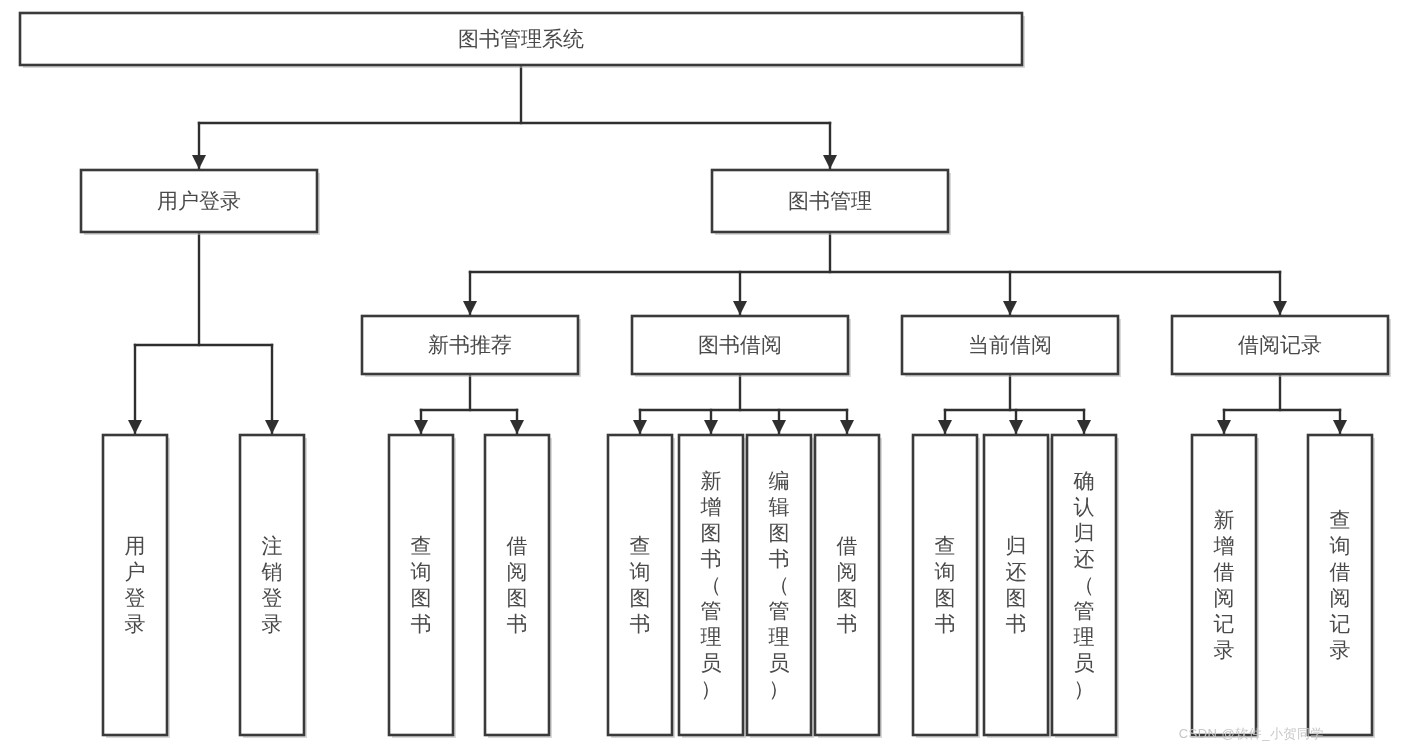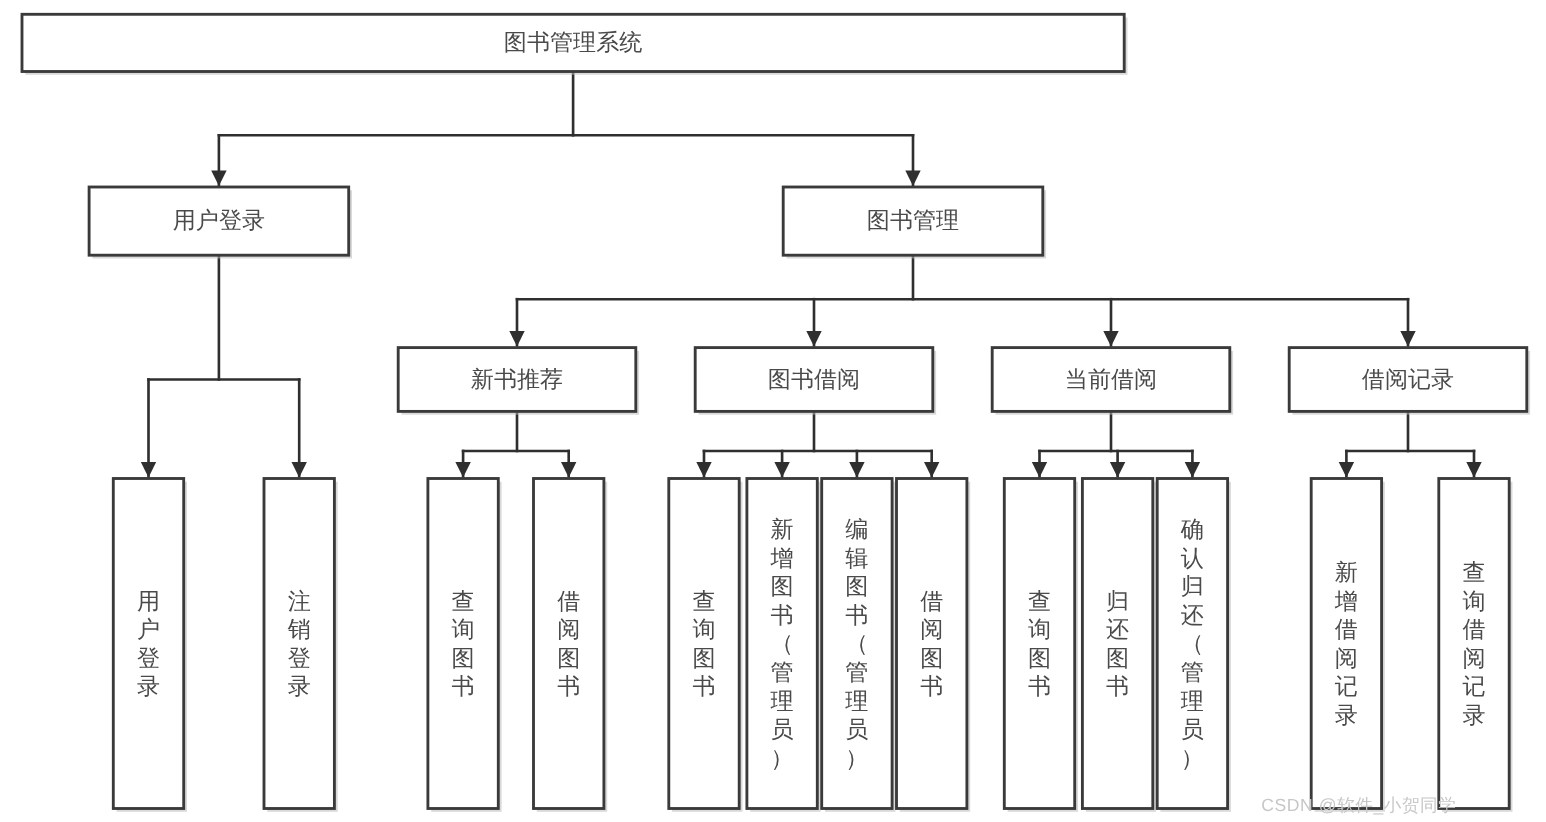--- a/index.html
+++ b/index.html
@@ -58,21 +58,21 @@
     font-family: "Liberation Sans", "DejaVu Sans", sans-serif;
     font-size: 21px;
     fill: #4a4a4a;
     text-anchor: middle;
   }
   .watermark-text {
     position: absolute;
     right: 8px;
     bottom: 4px;
     font-family: "Liberation Sans", "DejaVu Sans", sans-serif;
-    font-size: 16px;
+    font-size: 13px;
     color: #c7c7c7;
     letter-spacing: 0.5px;
     white-space: nowrap;
     user-select: none;
   }
 </style>
 </head>
 <body>
 
 <div id="diagram-root">

